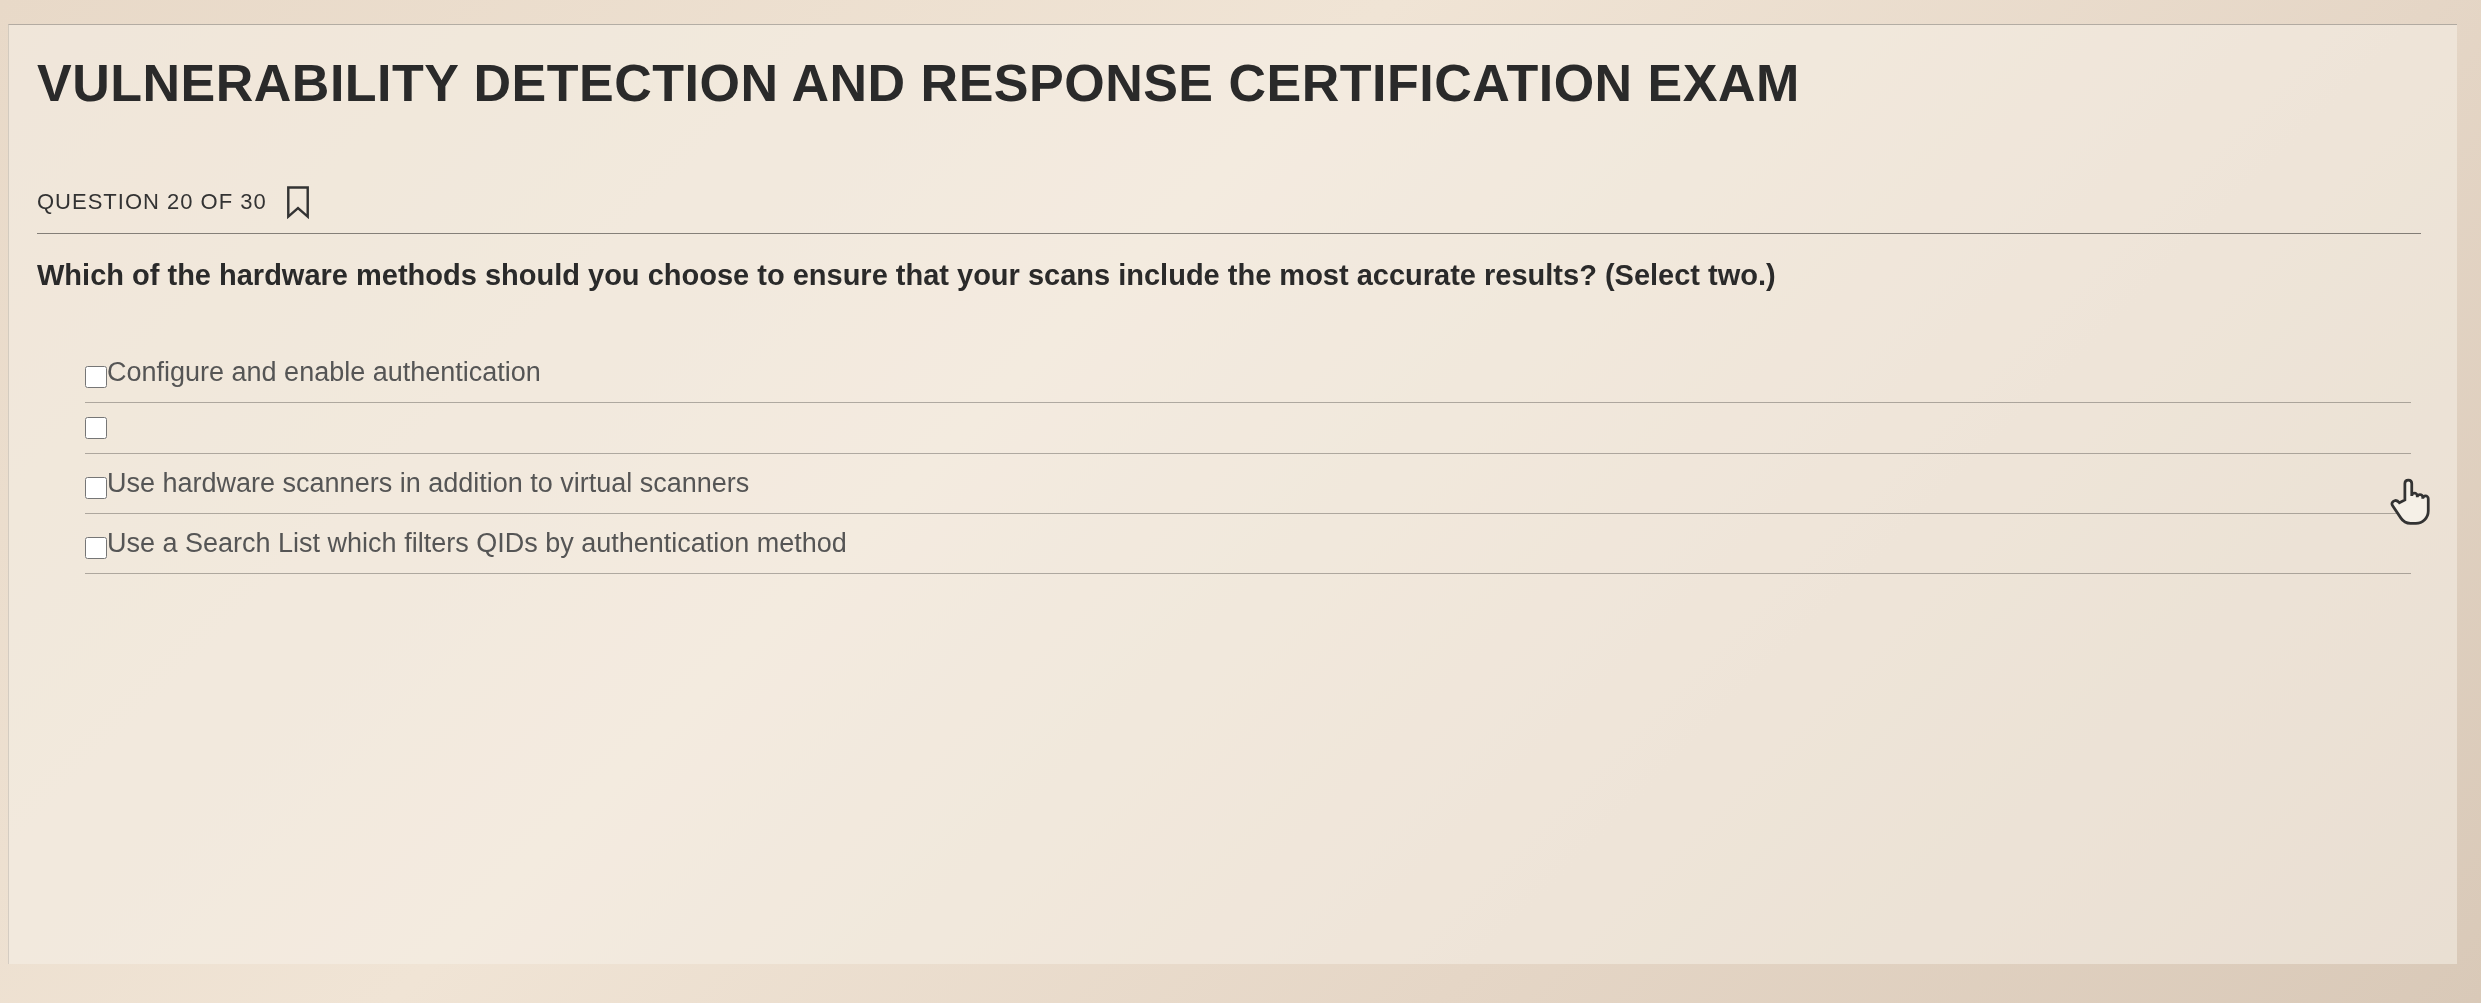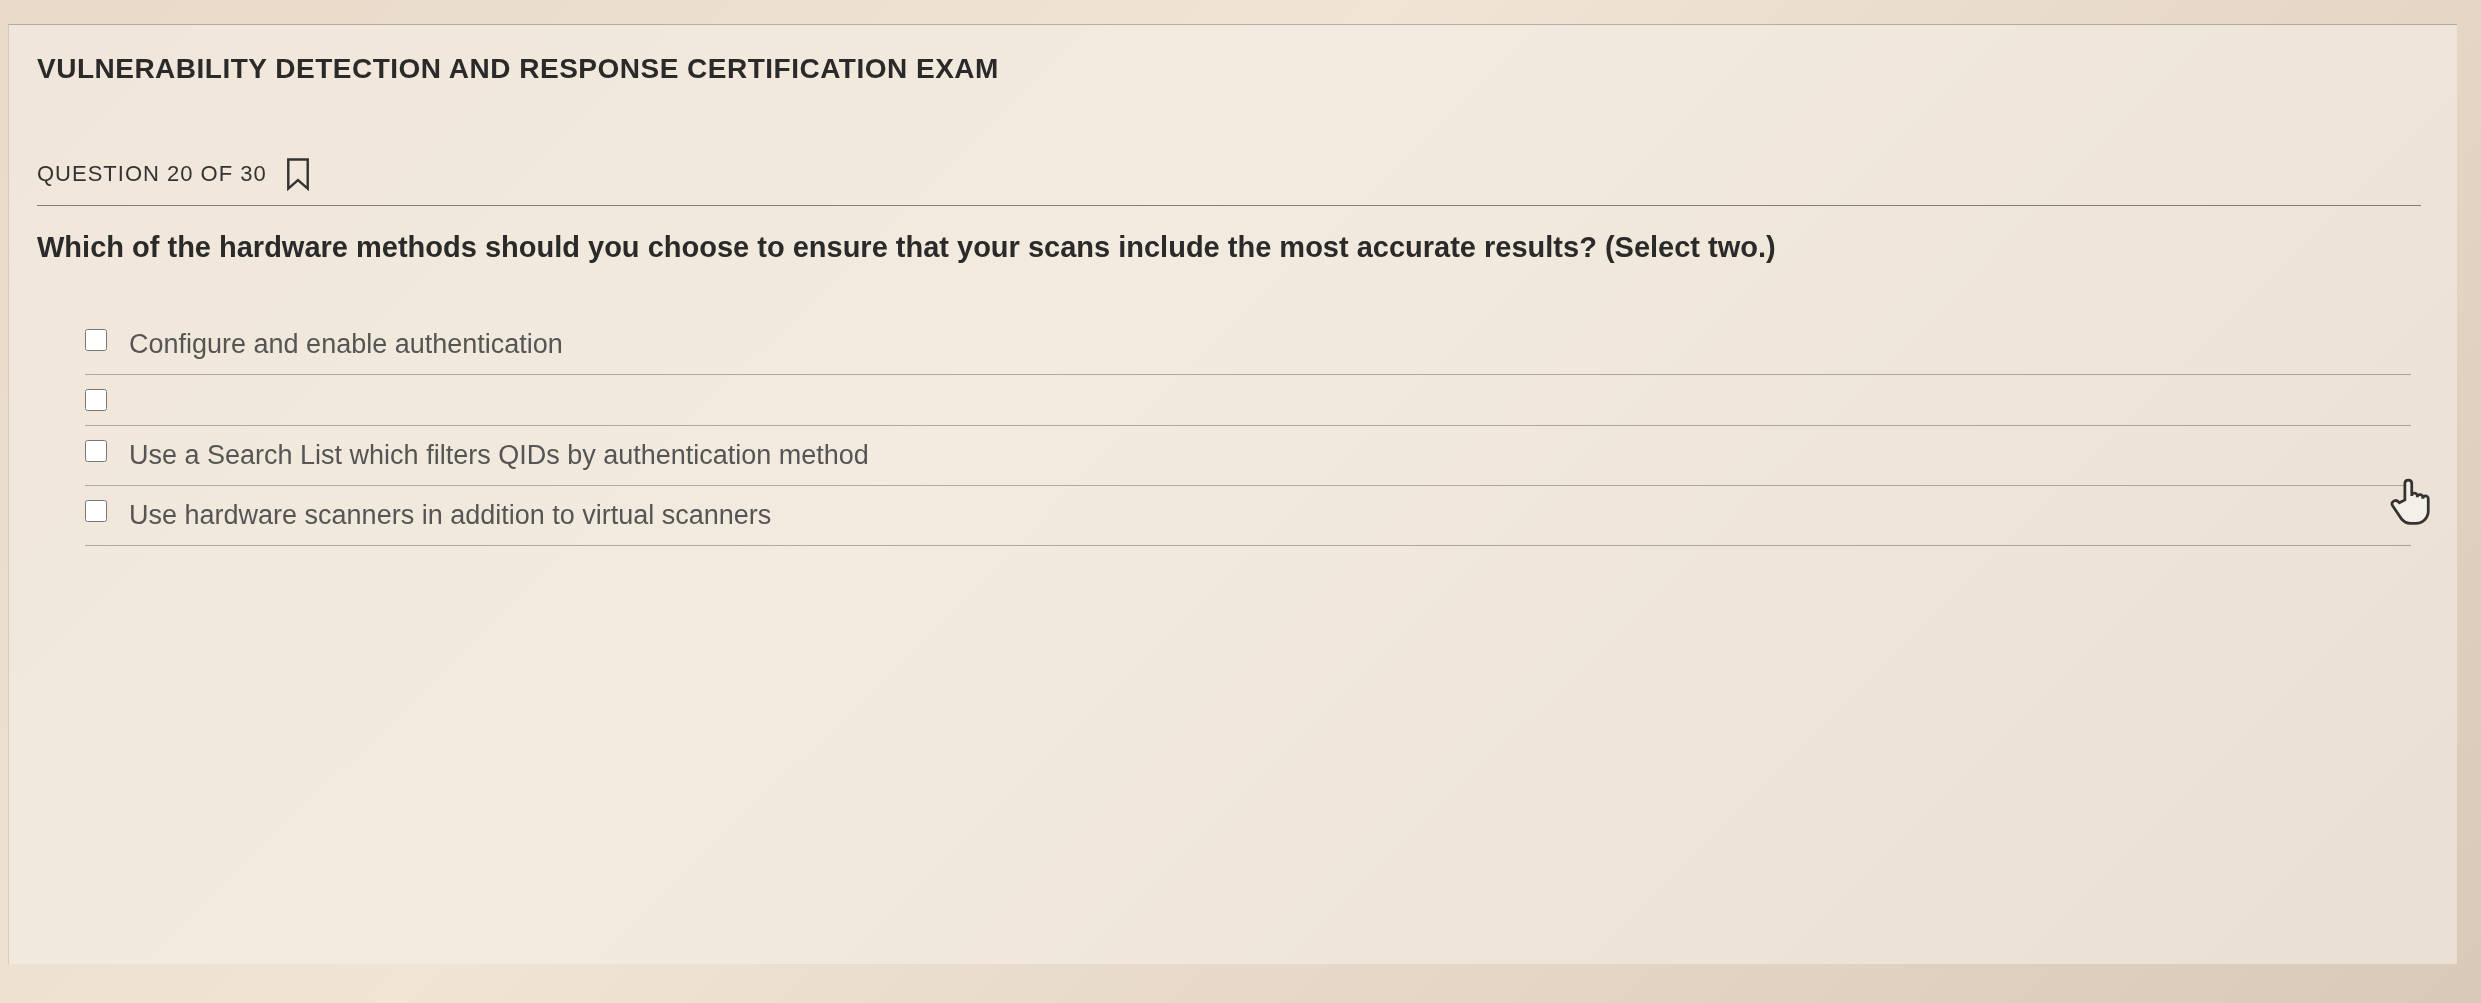--- a/index.html
+++ b/index.html
@@ -12,21 +12,21 @@
   .panel {
     margin: 24px 24px 0 8px;
     background: rgba(245, 240, 232, 0.55);
     border-top: 1px solid rgba(0,0,0,0.25);
     border-left: 1px solid rgba(0,0,0,0.12);
     padding: 28px 36px 140px 28px;
     min-height: 940px;
     position: relative;
   }
   .exam-title {
-    font-size: 28px;
+    font-size: 52px;
     font-weight: 700;
     letter-spacing: 0.5px;
     color: #2a2a2a;
     margin-bottom: 70px;
   }
   .question-bar {
     display: flex;
     align-items: center;
     gap: 14px;
     padding: 0 0 12px 0;
@@ -60,22 +60,21 @@
     color: #2a2a2a;
     margin-bottom: 48px;
     line-height: 1.35;
   }
   .options {
     margin-left: 48px;
     margin-right: 10px;
   }
   .option-row {
     display: flex;
-    align-items: flex-start;
-    gap: 22px;
+    align-items: flex-end;
     padding: 14px 0;
     border-bottom: 1px solid rgba(0,0,0,0.28);
     cursor: pointer;
   }
   .option-row input[type="checkbox"] {
     width: 22px;
     height: 22px;
     accent-color: #555;
     cursor: pointer;
     flex-shrink: 0;
@@ -117,25 +116,25 @@
   <div class="options">
     <label class="option-row">
       <input type="checkbox" style="">
       <span class="option-label">Configure and enable authentication</span>
     </label>
     <label class="option-row">
       <input type="checkbox" style="">
     </label>
     <label class="option-row">
       <input type="checkbox" style="">
-      <span class="option-label">Use a Search List which filters QIDs by authentication method</span>
+      <span class="option-label">Use hardware scanners in addition to virtual scanners</span>
     </label>
     <label class="option-row">
       <input type="checkbox" style="">
-      <span class="option-label">Use hardware scanners in addition to virtual scanners</span>
+      <span class="option-label">Use a Search List which filters QIDs by authentication method</span>
     </label>
   </div>
 
   <svg class="cursor-hand" viewBox="0 0 32 36">
     <path d="M13 18 V6 c0-1.5 1-2.5 2.5-2.5 S18 4.5 18 6 V15 c0-1.2 1-2 2-2 s2 .8 2 2 V16 c0-1.2 1-2 2-2 s2 .8 2 2 V17 c0-1.2 1-2 2-2 s2 .8 2 2 v9 c0 5-4 9-9 9 h-4 c-3 0-5-1-7-4 l-6-9 c-1-1.5 0-3 1.5-3.5 1.2-.4 2.5 .2 3.5 1.5 Z"></path>
   </svg>
 
 </div>
 
 </body></html>

